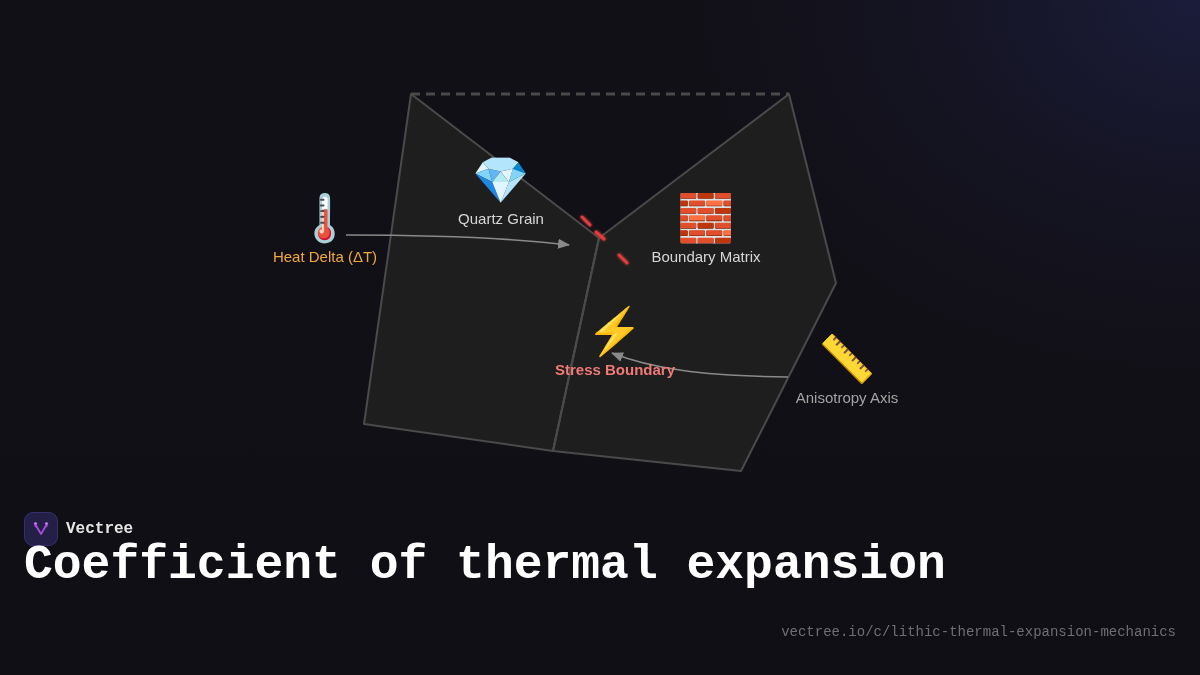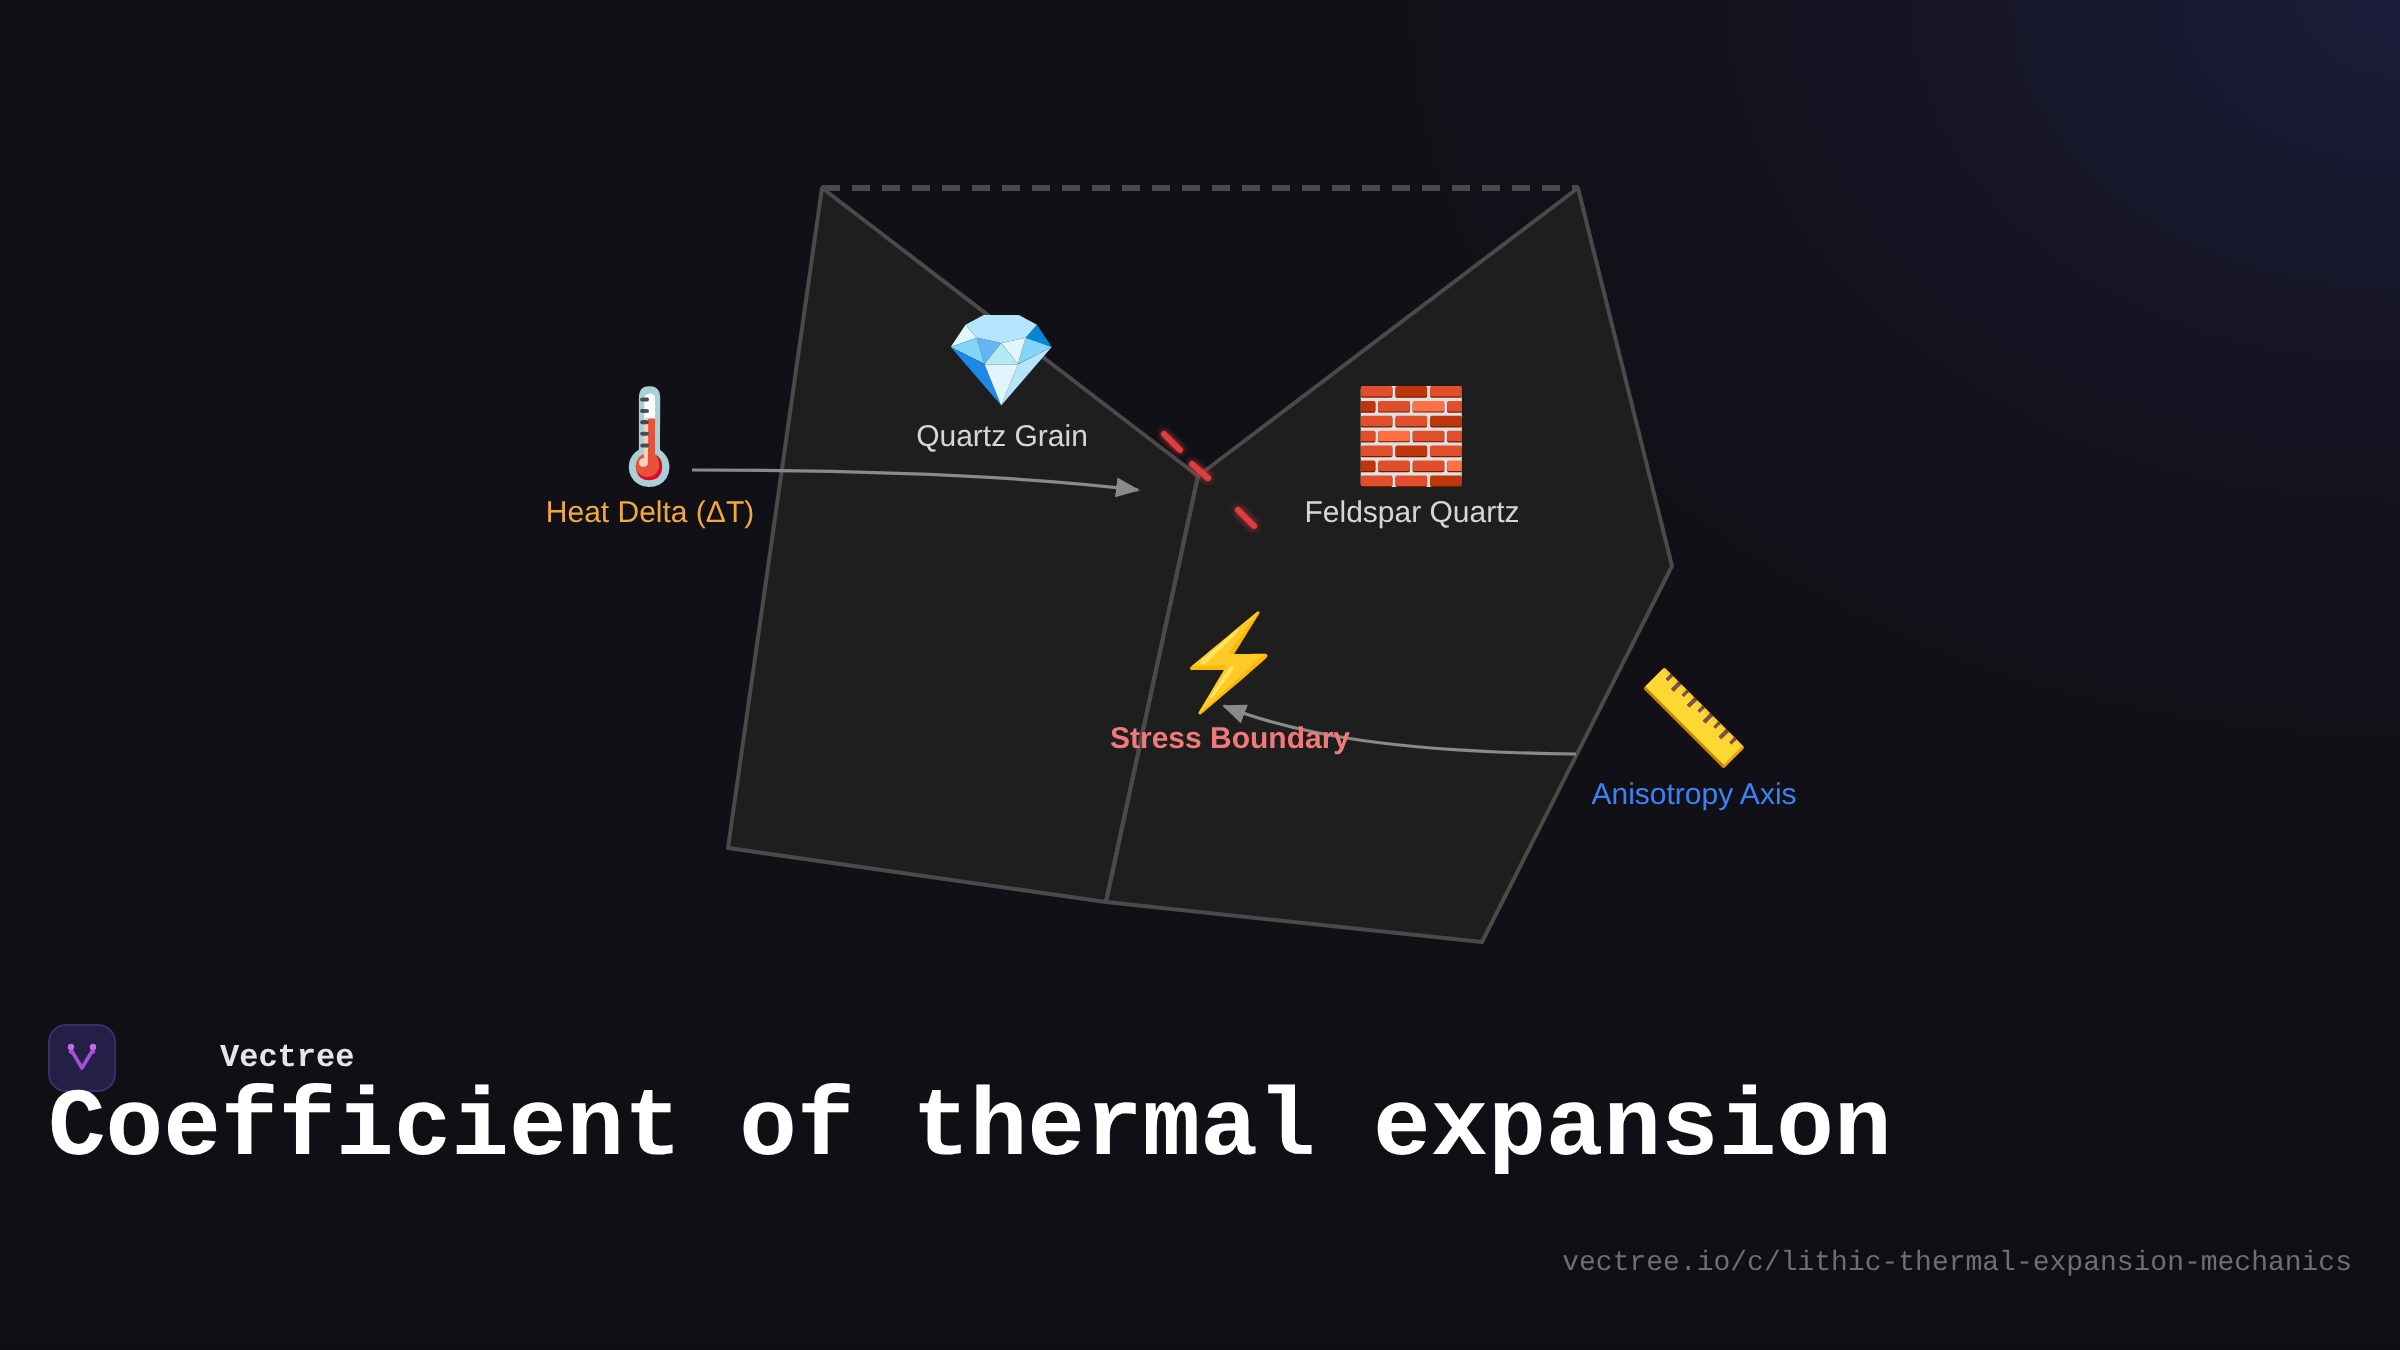--- a/index.html
+++ b/index.html
@@ -65,21 +65,20 @@
       box-sizing: border-box;
       display: flex;
       align-items: center;
       justify-content: center;
     }
     .brand-name {
       font-family: "Liberation Mono", monospace;
       font-weight: bold;
       font-size: 16px;
       color: #e6e6e6;
-      margin-left: 44px;
     }
     .title {
       position: absolute;
       left: 24px;
       top: 549px;
       margin: 0;
       font-family: "Liberation Mono", monospace;
       font-weight: bold;
       font-size: 48px;
       line-height: 32.5px;
@@ -134,36 +133,36 @@
   <path d="M788,377 C700,376 650,368 612,353" fill="none" stroke="#8a8a8a" stroke-width="1.6" marker-end="url(#arrowhead)"></path>
 </svg>
 
 <div class="node" style="left:501px; top:154px;">
   <div class="emoji">💎</div>
   <div class="label" style="color:#d6d6d6;">Quartz Grain</div>
 </div>
 
 <div class="node" style="left:706px; top:192px;">
   <div class="emoji">🧱</div>
-  <div class="label" style="color:#d6d6d6;">Feldspar Quartz</div>
+  <div class="label" style="color:#d6d6d6;">Boundary Matrix</div>
 </div>
 
 <div class="node" style="left:325px; top:192px;">
   <div class="emoji">🌡️</div>
   <div class="label" style="color:#f2a93b;">Heat Delta (ΔT)</div>
 </div>
 
 <div class="node" style="left:615px; top:305px;">
   <div class="emoji">⚡</div>
   <div class="label" style="color:#f07a78;font-weight:bold;">Stress Boundary</div>
 </div>
 
 <div class="node" style="left:847px; top:333px;">
   <div class="emoji">📏</div>
-  <div class="label" style="color:#3b82f6;">Anisotropy Axis</div>
+  <div class="label" style="color:#a3a3a3;">Anisotropy Axis</div>
 </div>
 
 <div class="brand">
   <div class="brand-logo">
     <svg width="20" height="20" viewBox="0 0 20 20">
       <path d="M4,5 L10,15 L16,5" fill="none" stroke="#a64ddb" stroke-width="1.8" stroke-linecap="round" stroke-linejoin="round"></path>
       <path d="M6,8 L4,7 M14,8 L16,7" stroke="#a64ddb" stroke-width="1.4" stroke-linecap="round"></path>
       <circle cx="4.5" cy="4.5" r="1.6" fill="#c06be8"></circle>
       <circle cx="15.5" cy="4.5" r="1.6" fill="#c06be8"></circle>
     </svg>

